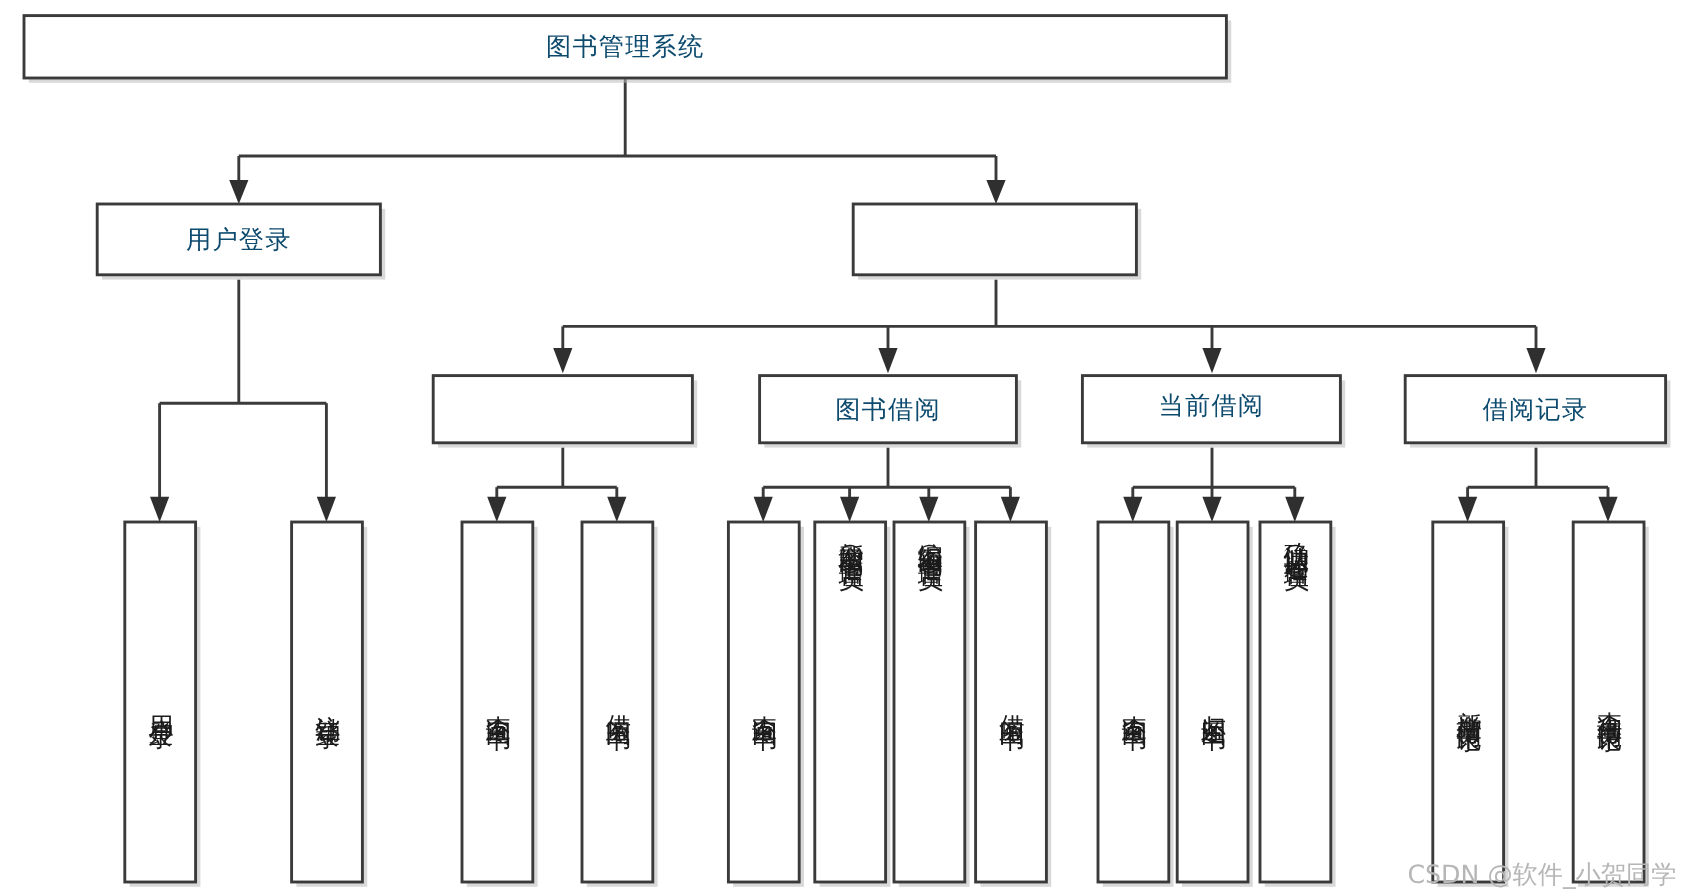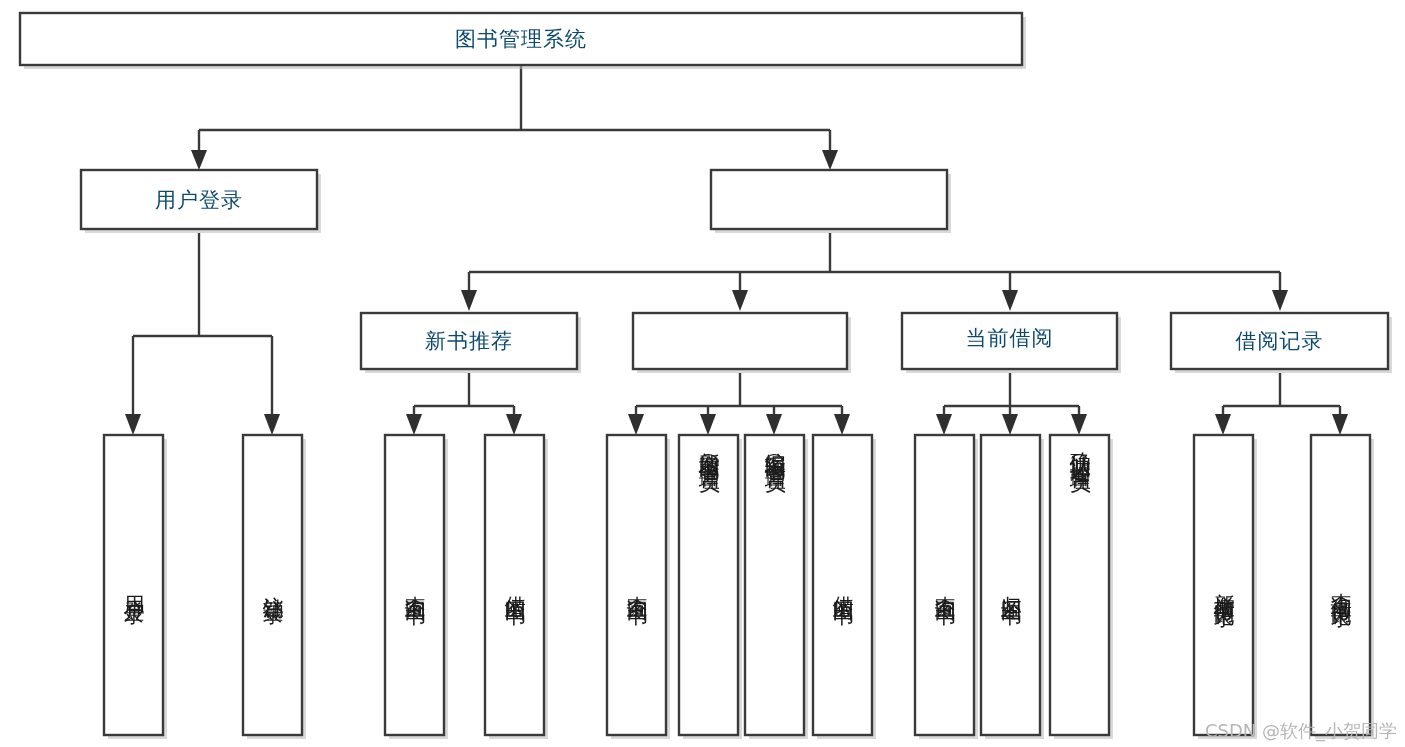--- a/index.html
+++ b/index.html
@@ -43,21 +43,21 @@
   }
   .arrow-head {
     fill: #2f2f2f;
     stroke: none;
   }
   .watermark-text {
     position: absolute;
     right: 8px;
     bottom: 4px;
     font-family: "DejaVu Sans", "Liberation Sans", sans-serif;
-    font-size: 18px;
+    font-size: 21px;
     color: #b6b6b6;
     white-space: nowrap;
     user-select: none;
   }
   .vlabel-wrap {
     position: absolute;
     display: flex;
     align-items: center;
     justify-content: center;
     pointer-events: none;
@@ -214,24 +214,24 @@
 
   <div class="hlabel-wrap" style="left:20px; top:13px; width:1002px; height:52px;">
     <span class="hlabel-text">图书管理系统</span>
   </div>
 
   <div class="hlabel-wrap" style="left:81px; top:170px; width:236px; height:59px;">
     <span class="hlabel-text">用户登录</span>
   </div>
 
 
-  <div class="hlabel-wrap" style="left:361px; top:313px; width:216px; height:56px;">
-    <span class="hlabel-text">新书推荐</span>
-  </div>
-
+
+  <div class="hlabel-wrap" style="left:633px; top:313px; width:214px; height:56px;">
+    <span class="hlabel-text">图书借阅</span>
+  </div>
 
   <div class="hlabel-wrap" style="left:902px; top:313px; width:215px; height:49px;">
     <span class="hlabel-text">当前借阅</span>
   </div>
 
   <div class="hlabel-wrap" style="left:1171px; top:313px; width:217px; height:56px;text-align:center;">
     <span class="hlabel-text">借阅记录</span>
   </div>
 
   <div class="vlabel-wrap" style="left:104px; top:435px; width:59px; height:300px;">

